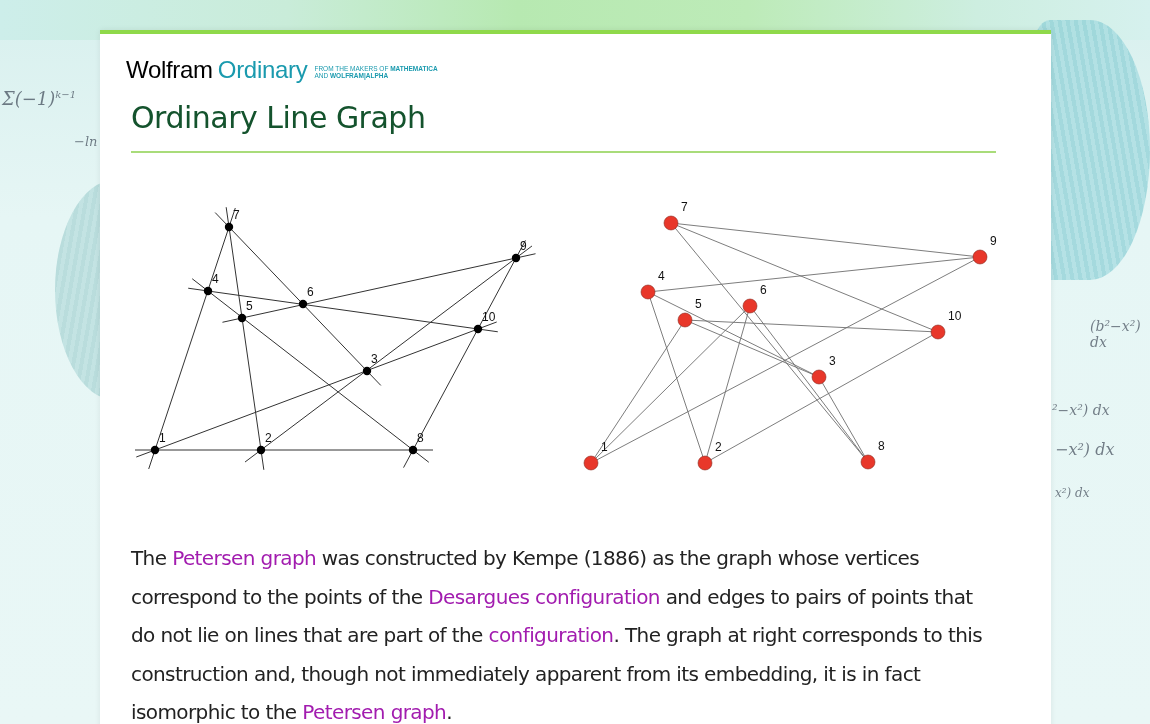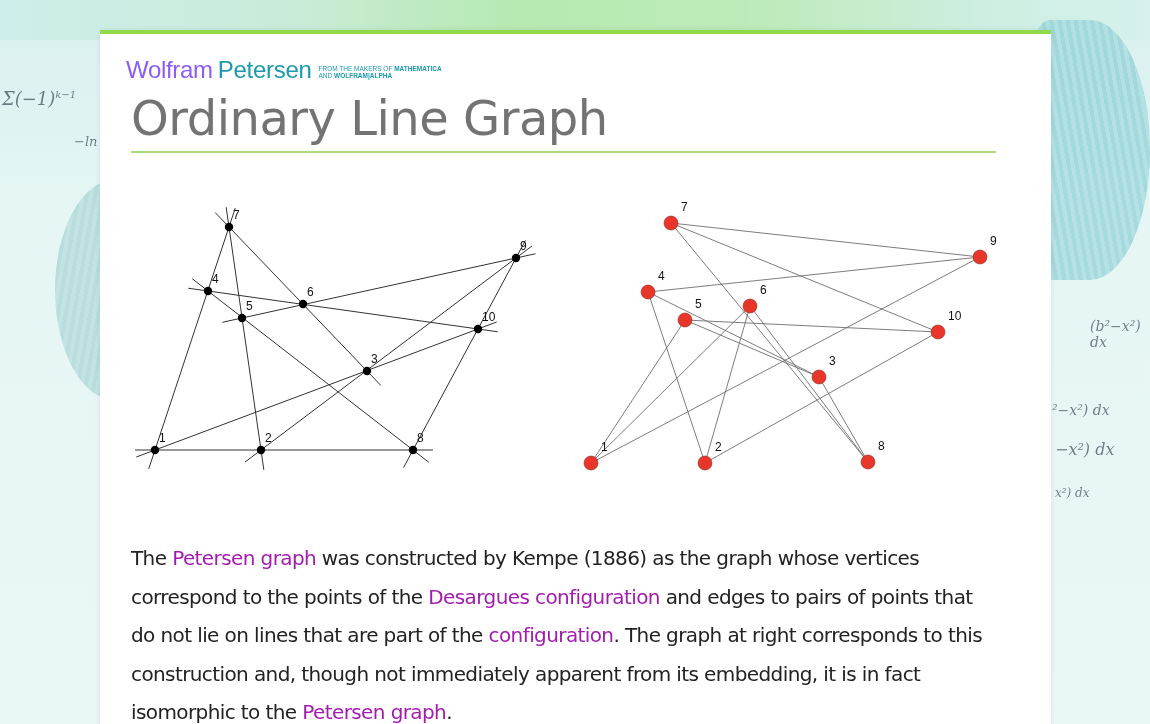--- a/index.html
+++ b/index.html
@@ -32,28 +32,28 @@
   .card {
     position: absolute; left: 100px; top: 30px; width: 951px; height: 720px;
     background: #ffffff;
     border-top: 4px solid #8fd94a;
     box-shadow: 0 0 6px rgba(0,0,0,0.08);
   }
   .brand {
     position: absolute; left: 26px; top: 24px;
     display: flex; align-items: flex-end; gap: 5px; white-space: nowrap;
   }
-  .brand .wolfram { font-family: "Liberation Sans", sans-serif; font-size: 24px; color: #8b5cf6; letter-spacing: -0.3px; line-height: 24px; }
+  .brand .wolfram { font-family: "Liberation Sans", sans-serif; font-size: 24px; color: #000000; letter-spacing: -0.3px; line-height: 24px; }
   .brand .mathworld { font-family: "Liberation Sans", sans-serif; font-size: 24px; color: #1a9aae; letter-spacing: -0.3px; line-height: 24px; }
   .brand .tag { display: flex; flex-direction: column; font-family: "Liberation Sans", sans-serif; font-size: 6.5px; line-height: 7px; color: #1a9aae; margin-bottom: 3px; margin-left: 2px; }
   .brand .tag b { font-weight: bold; }
   .title {
     position: absolute; left: 31px; top: 54px;
-    font-family: "DejaVu Sans", sans-serif; font-size: 48px; font-weight: normal;
-    color: #737373; letter-spacing: -0.5px; line-height: 60px;
+    font-family: "DejaVu Sans", sans-serif; font-size: 30px; font-weight: normal;
+    color: #14532d; letter-spacing: -0.5px; line-height: 60px;
   }
   .title-rule {
     position: absolute; left: 31px; top: 117px; width: 865px; height: 2px; background: #a9dc7a;
   }
   .figure { position: absolute; left: 0; top: 0; }
   .para {
     position: absolute; left: 31px; top: 509px; width: 870px;
     font-family: "DejaVu Sans", sans-serif; font-size: 20px; line-height: 38.5px;
     color: #222; letter-spacing: -0.6px;
   }
@@ -69,21 +69,21 @@
 <div class="deco" style="left:2px;top:88px;font-size:18px;">Σ(−1)<sup style="font-size:10px">k−1</sup></div>
 <div class="deco" style="left:74px;top:134px;font-size:13px;">−ln</div>
 <div class="deco" style="left:1052px;top:318px;font-size:14px;margin-left:38px;">(b²−x²) dx</div>
 <div class="deco" style="left:1052px;top:402px;font-size:14px;">²−x²) dx</div>
 <div class="deco" style="left:1055px;top:440px;font-size:16px;">−x²) dx</div>
 <div class="deco" style="left:1055px;top:486px;font-size:12px;text-align:right;">x²) dx</div>
 
 <div class="card">
   <div class="brand">
     <span class="wolfram">Wolfram</span>
-    <span class="mathworld">Petersen</span>
+    <span class="mathworld">Ordinary</span>
     <span class="tag">
       <span><span>FROM THE MAKERS OF </span><b>MATHEMATICA</b></span>
       <span><span>AND </span><b>WOLFRAM|ALPHA</b></span>
     </span>
   </div>
   <h1 class="title">Ordinary Line Graph</h1>
   <div class="title-rule"></div>
 </div>
 
 <svg class="figure" width="1150" height="724">

